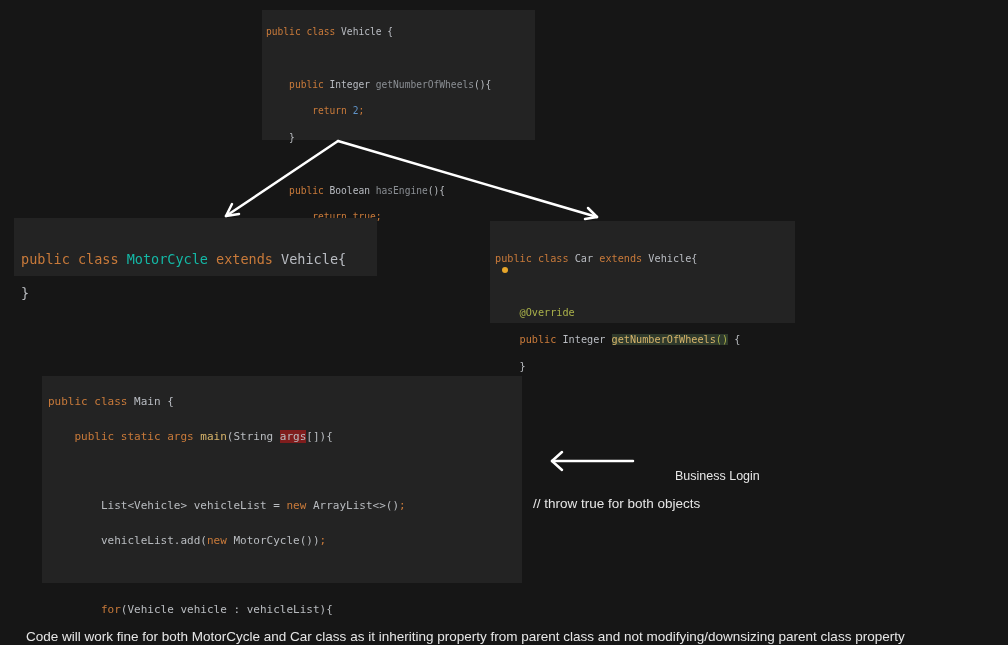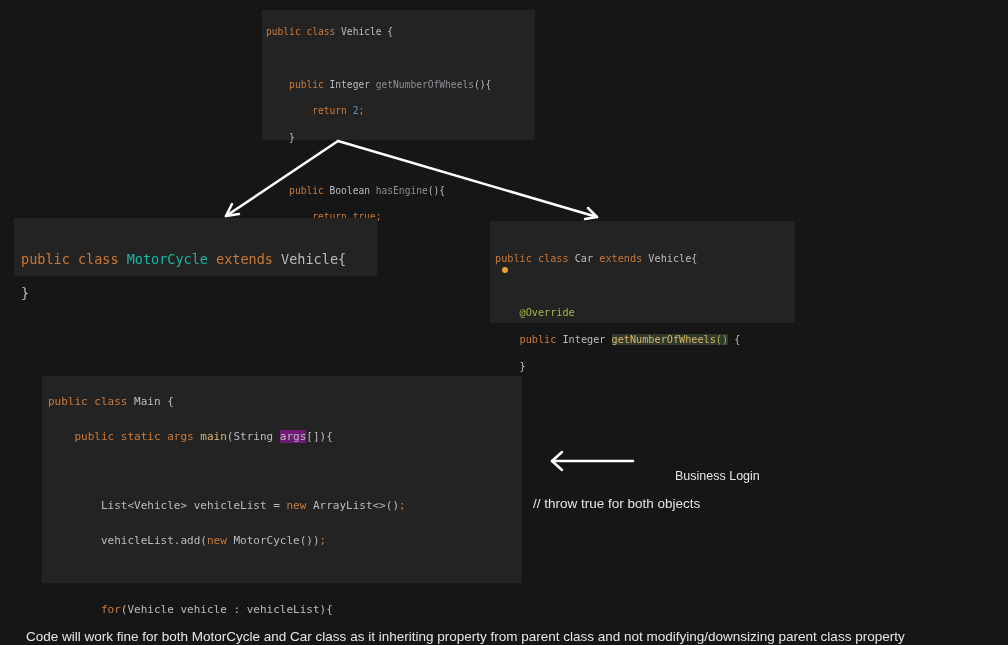--- a/index.html
+++ b/index.html
@@ -9,21 +9,21 @@
           white-space:pre; box-sizing:border-box; }
   .code .ln { display:block; }
   .kw { color:#c97a3a; }
   .cls { color:#b9bcc2; }
   .fn { color:#8b8f94; }
   .num { color:#5f93c7; }
   .ann { color:#a9b04a; }
   .mth { color:#d7b46a; }
   .muted { color:#14b8a6; }
   .hl { background:#2f3a2c; }
-  .hl2 { background:#701a75; }
+  .hl2 { background:#7f1d1d; }
   #vehicle { left:262px; top:10px; width:273px; height:130px; font-size:9.6px; line-height:13.2px; padding:2px 0 0 4px; }
   #motor { left:14px; top:218px; width:363px; height:58px; font-size:13.5px; line-height:17px; padding:16px 0 0 7px; }
   #car { left:490px; top:221px; width:305px; height:102px; font-size:10.2px; line-height:13.5px; padding:4px 0 0 5px; }
   #main { left:42px; top:376px; width:480px; height:207px; font-size:11px; line-height:17.3px; padding:0 0 0 6px; }
   .note { position:absolute; color:#e6e6e6; font-family:"Liberation Sans", sans-serif; white-space:nowrap; }
   #business { left:675px; top:469px; font-size:12.5px; }
   #throw { left:533px; top:496px; font-size:13.5px; }
   #footer { left:26px; top:629px; font-size:13.5px; }
   .bulb { display:inline-block; width:6px; height:6px; border-radius:50%; background:#e6a52a; position:absolute; left:12px; top:46px; }
   svg.arrows { position:absolute; left:0; top:0; }

